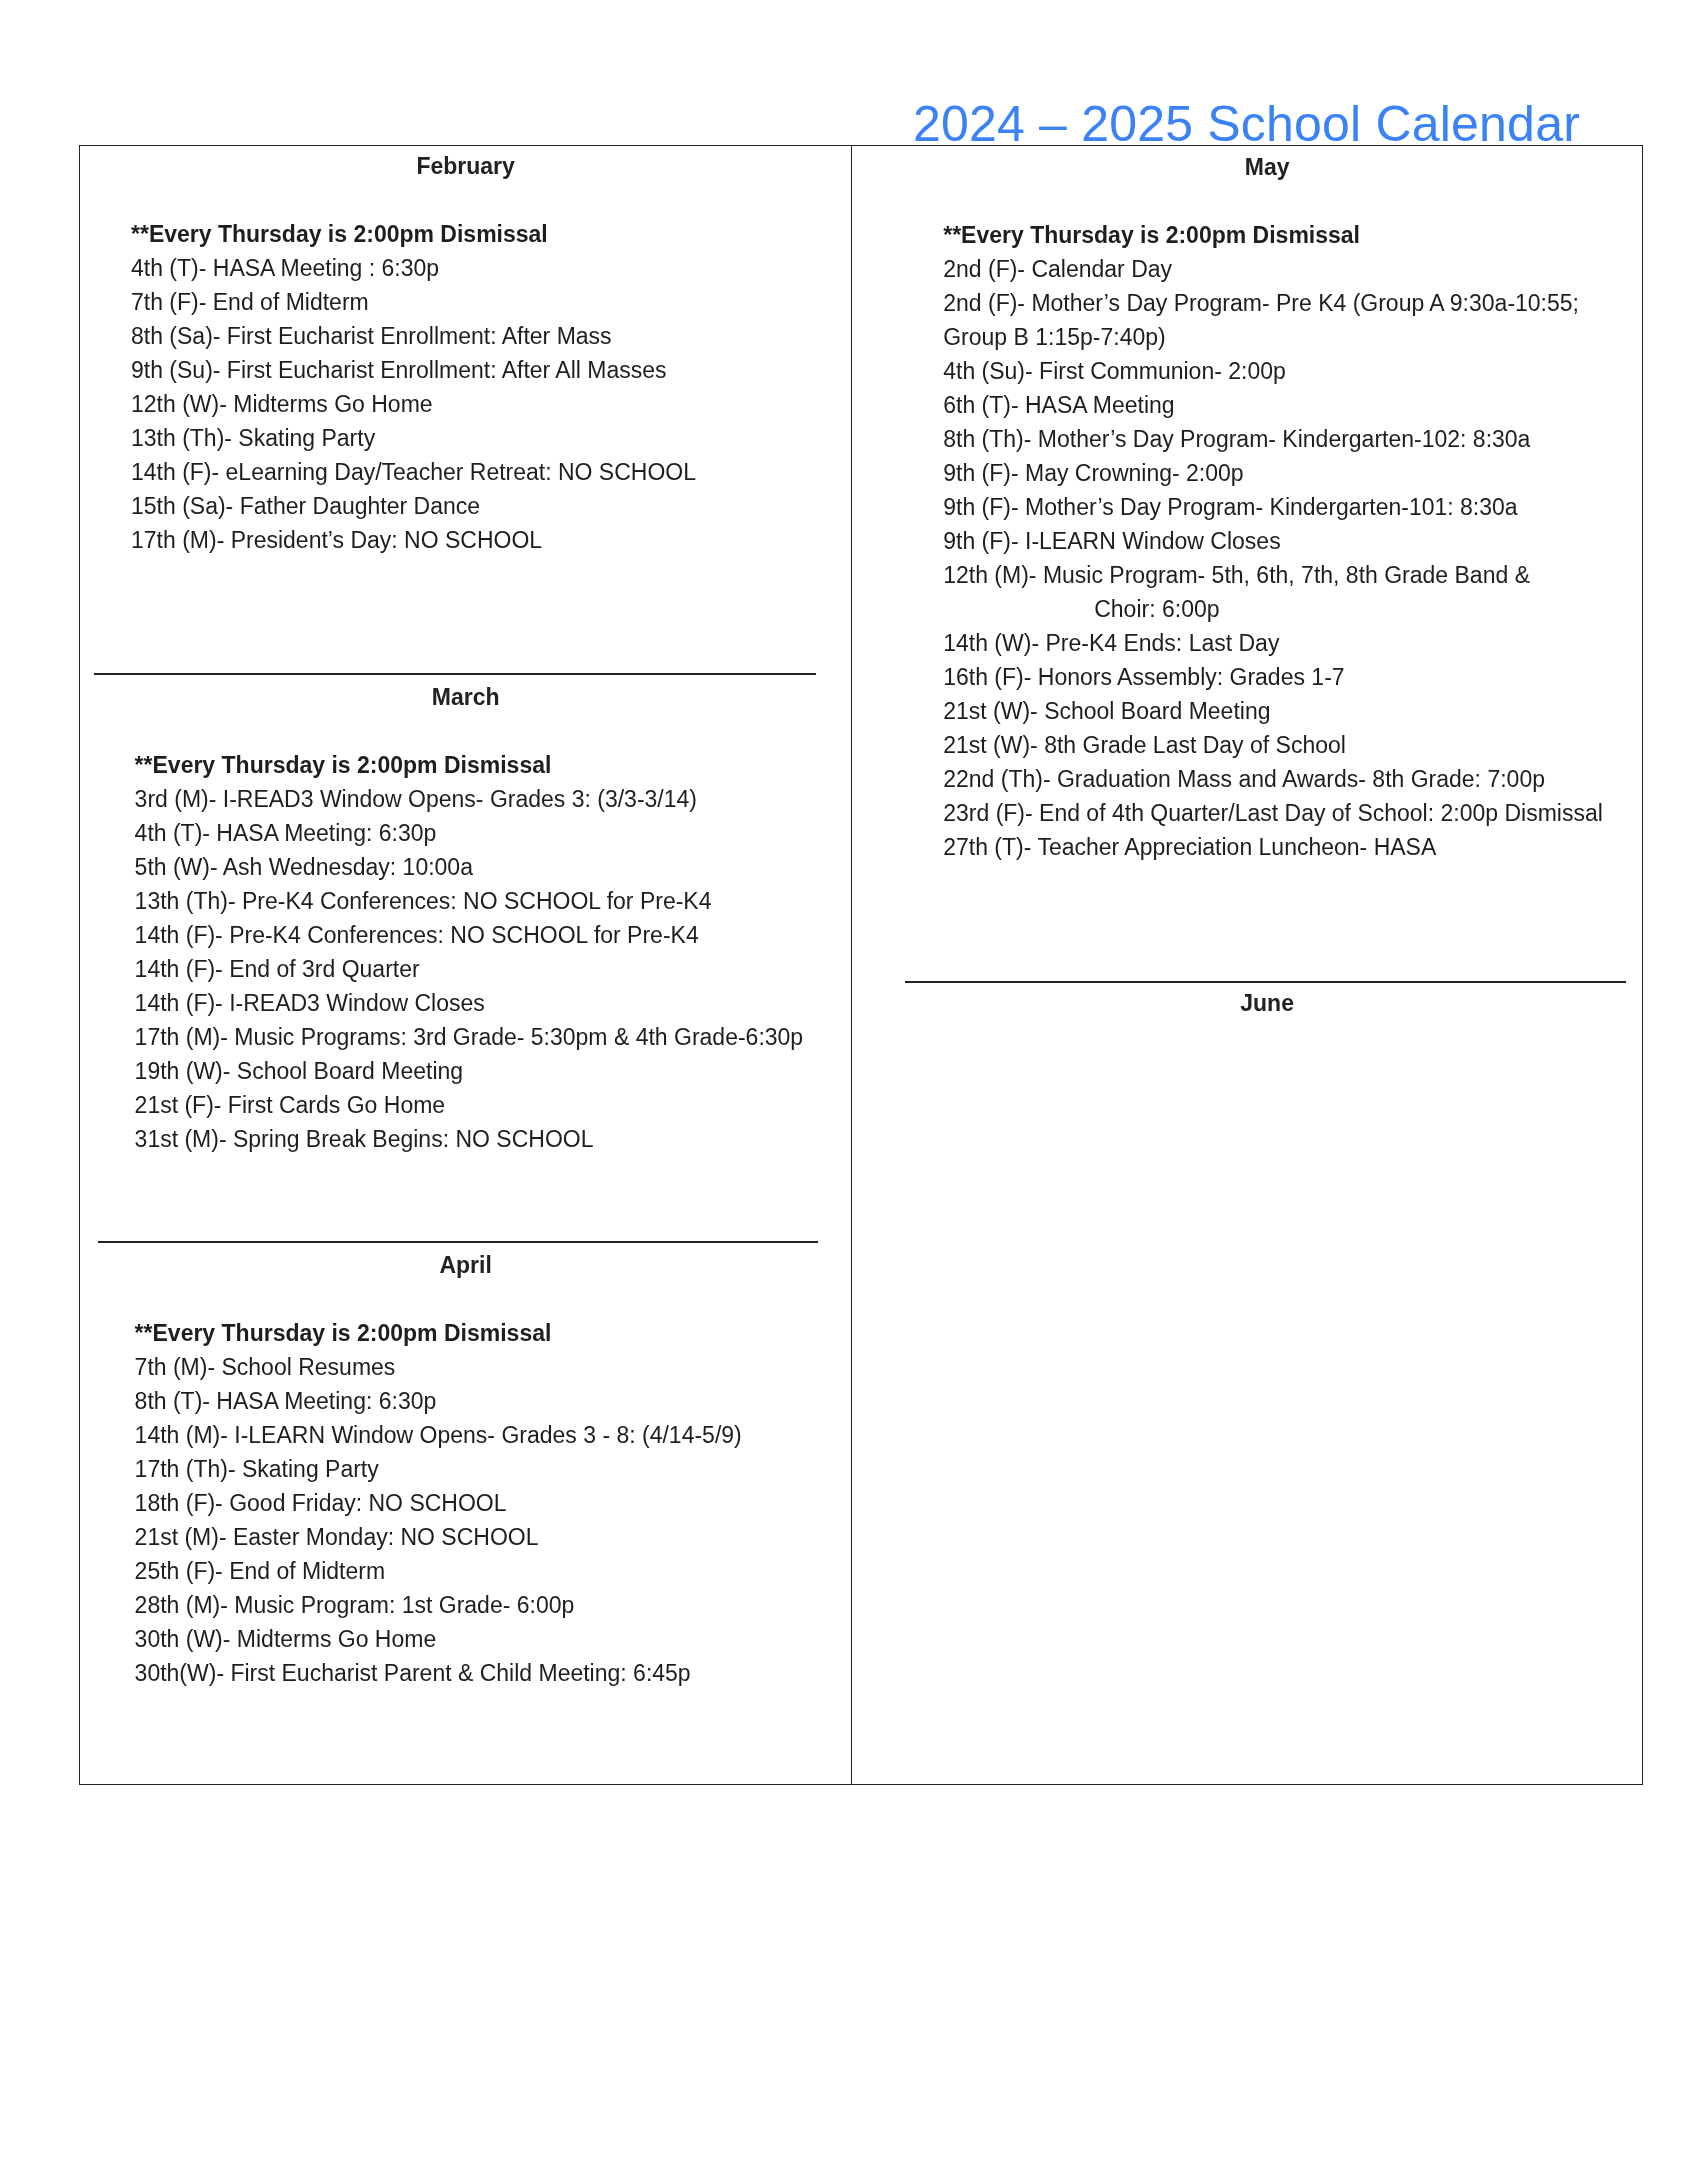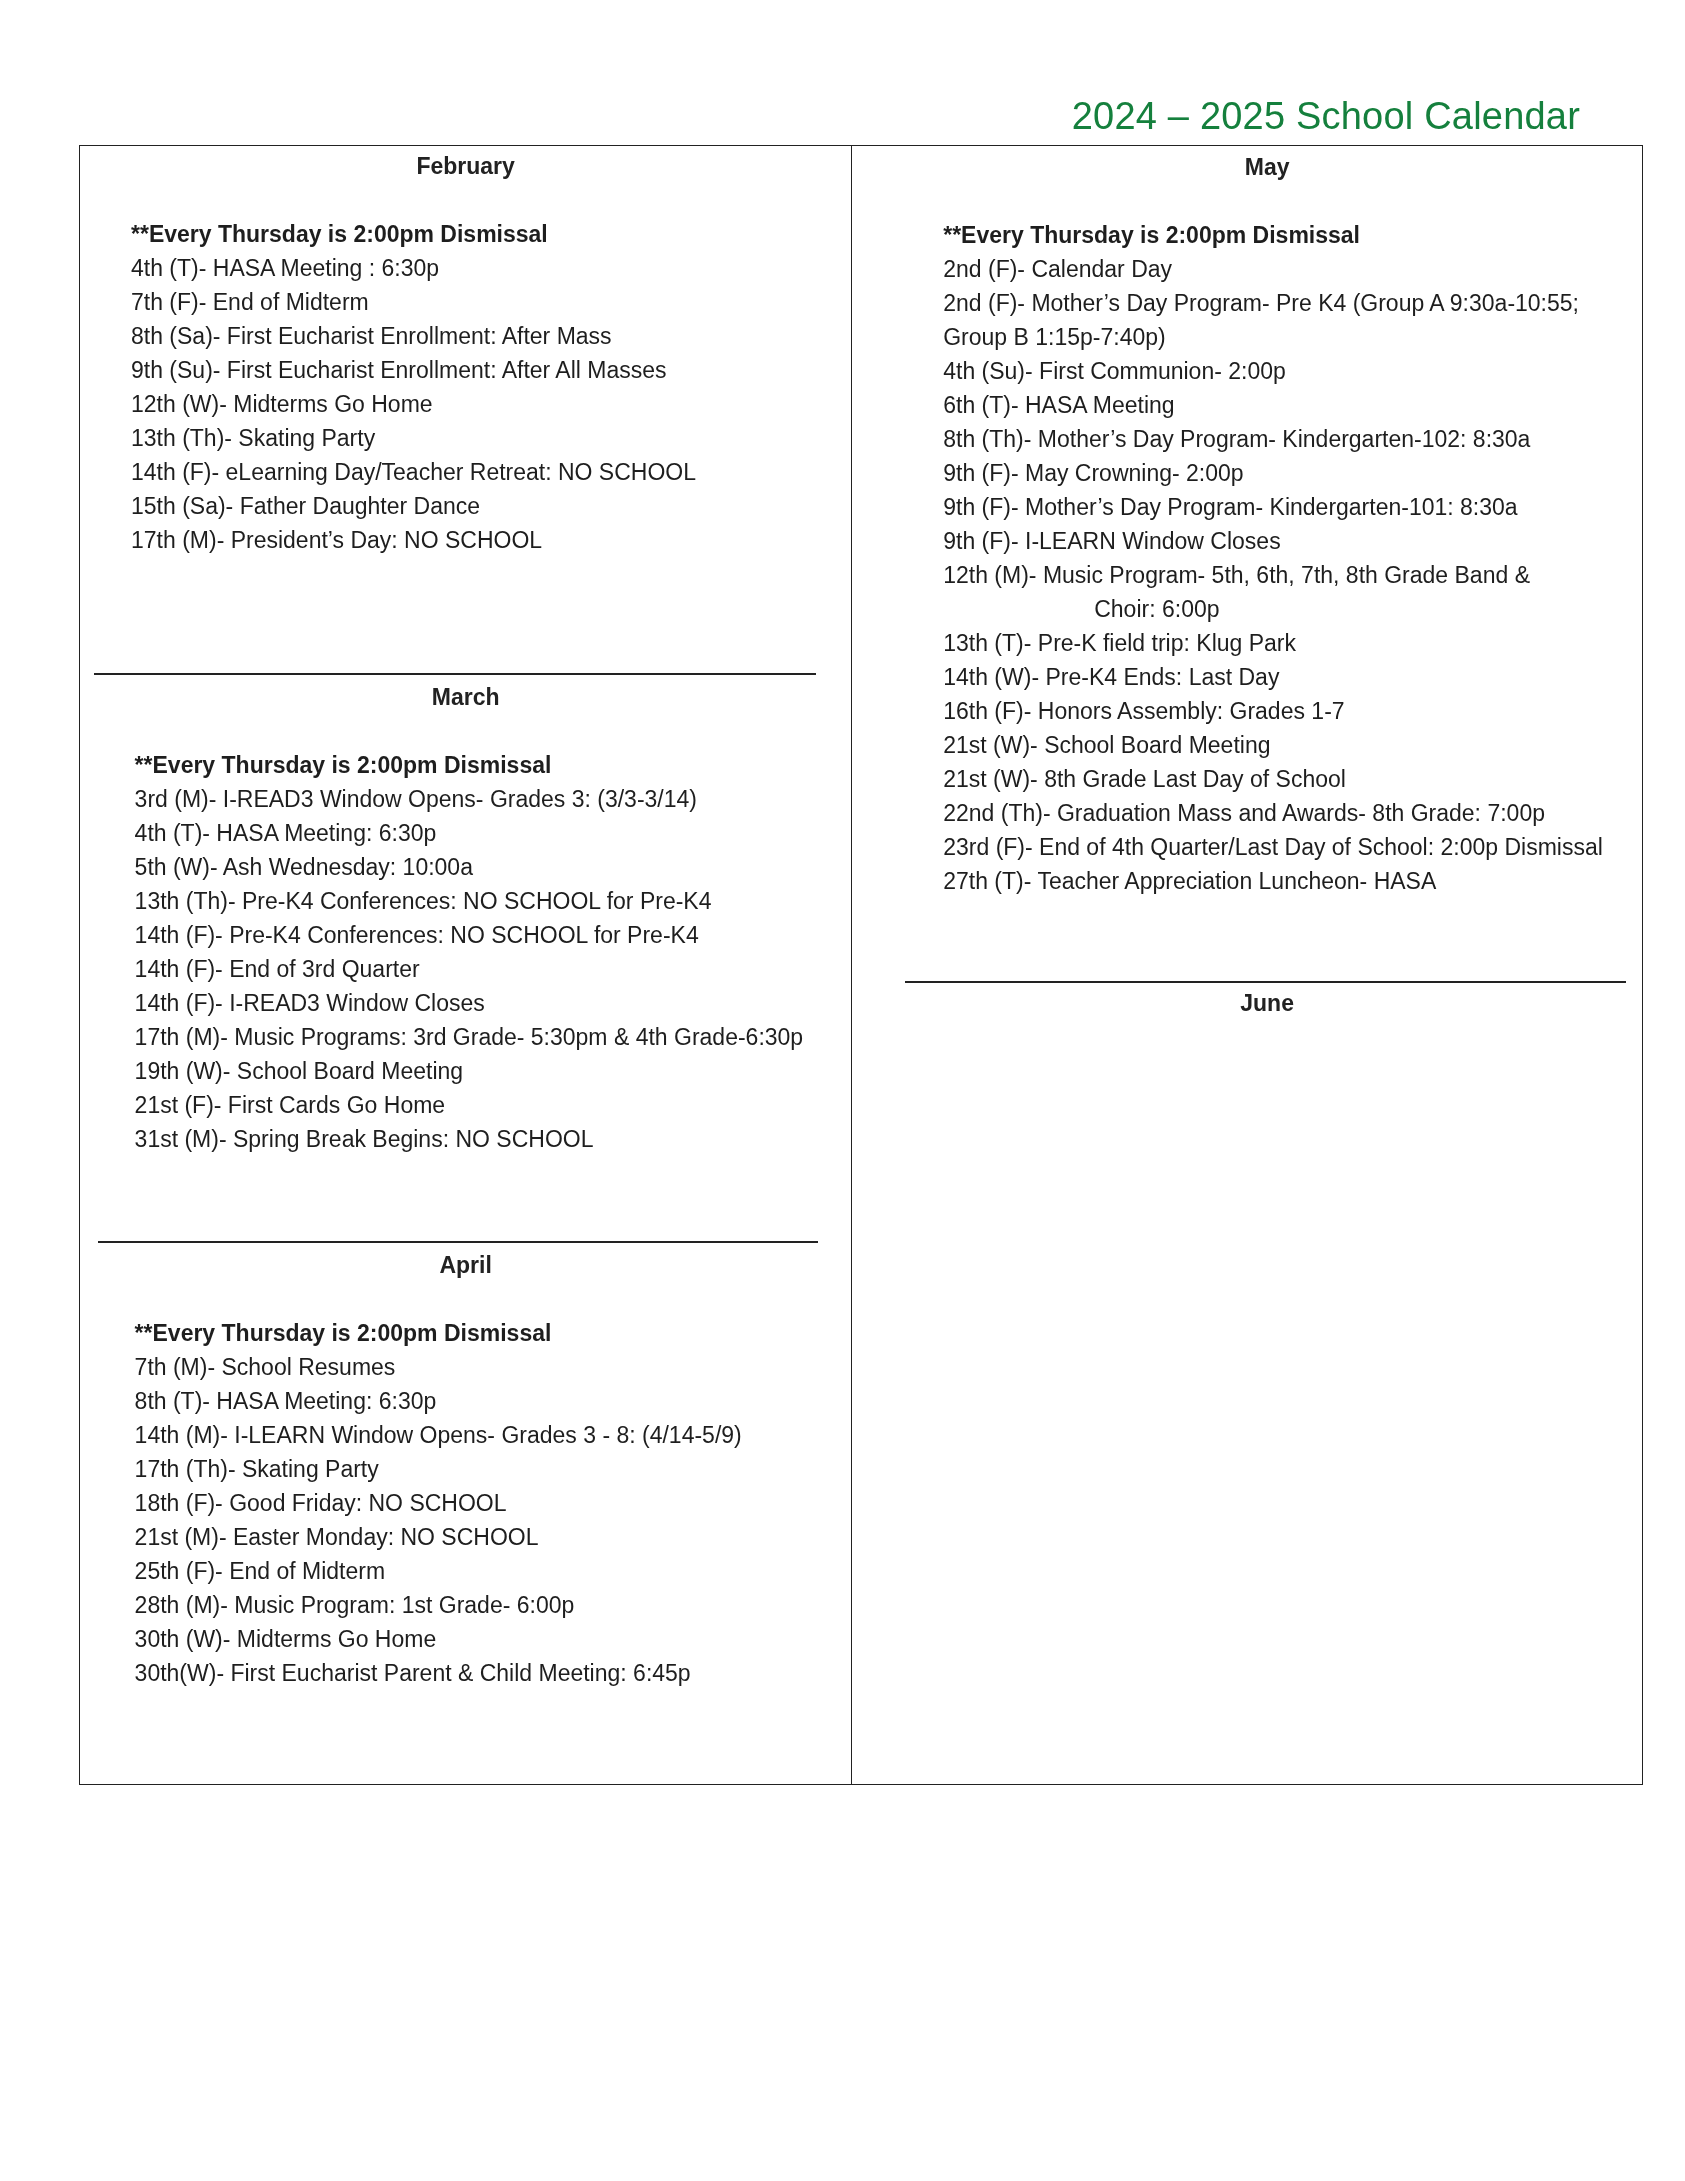--- a/index.html
+++ b/index.html
@@ -12,23 +12,23 @@
       height: 2181px;
       position: relative;
       overflow: hidden;
       font-family: "Liberation Sans", "DejaVu Sans", sans-serif;
       color: #1e1e1e;
     }
     .page-title {
       position: absolute;
       top: 95px;
       right: 105px;
-      font-size: 38px;
+      font-size: 50px;
       letter-spacing: 0.2px;
-      color: #15803d;
+      color: #3b82f6;
       white-space: nowrap;
     }
     .calendar-table {
       position: absolute;
       left: 79px;
       top: 145px;
       width: 1564px;
       height: 1640px;
       border: 1.8px solid #222;
       display: flex;
@@ -173,21 +173,20 @@
         <li>2nd (F)- Mother’s Day Program- Pre K4 (Group A 9:30a-10:55;</li>
         <li>Group B 1:15p-7:40p)</li>
         <li>4th (Su)- First Communion- 2:00p</li>
         <li>6th (T)- HASA Meeting</li>
         <li>8th (Th)- Mother’s Day Program- Kindergarten-102: 8:30a</li>
         <li>9th (F)- May Crowning- 2:00p</li>
         <li>9th (F)- Mother’s Day Program- Kindergarten-101: 8:30a</li>
         <li>9th (F)- I-LEARN Window Closes</li>
         <li>12th (M)- Music Program- 5th, 6th, 7th, 8th Grade Band &amp;</li>
         <li style="padding-left:151px">Choir: 6:00p</li>
-        <li>13th (T)- Pre-K field trip: Klug Park</li>
         <li>14th (W)- Pre-K4 Ends: Last Day</li>
         <li>16th (F)- Honors Assembly: Grades 1-7</li>
         <li>21st (W)- School Board Meeting</li>
         <li>21st (W)- 8th Grade Last Day of School</li>
         <li>22nd (Th)- Graduation Mass and Awards- 8th Grade: 7:00p</li>
         <li>23rd (F)- End of 4th Quarter/Last Day of School: 2:00p Dismissal</li>
         <li>27th (T)- Teacher Appreciation Luncheon- HASA</li>
       </ul>
     </section>
 

